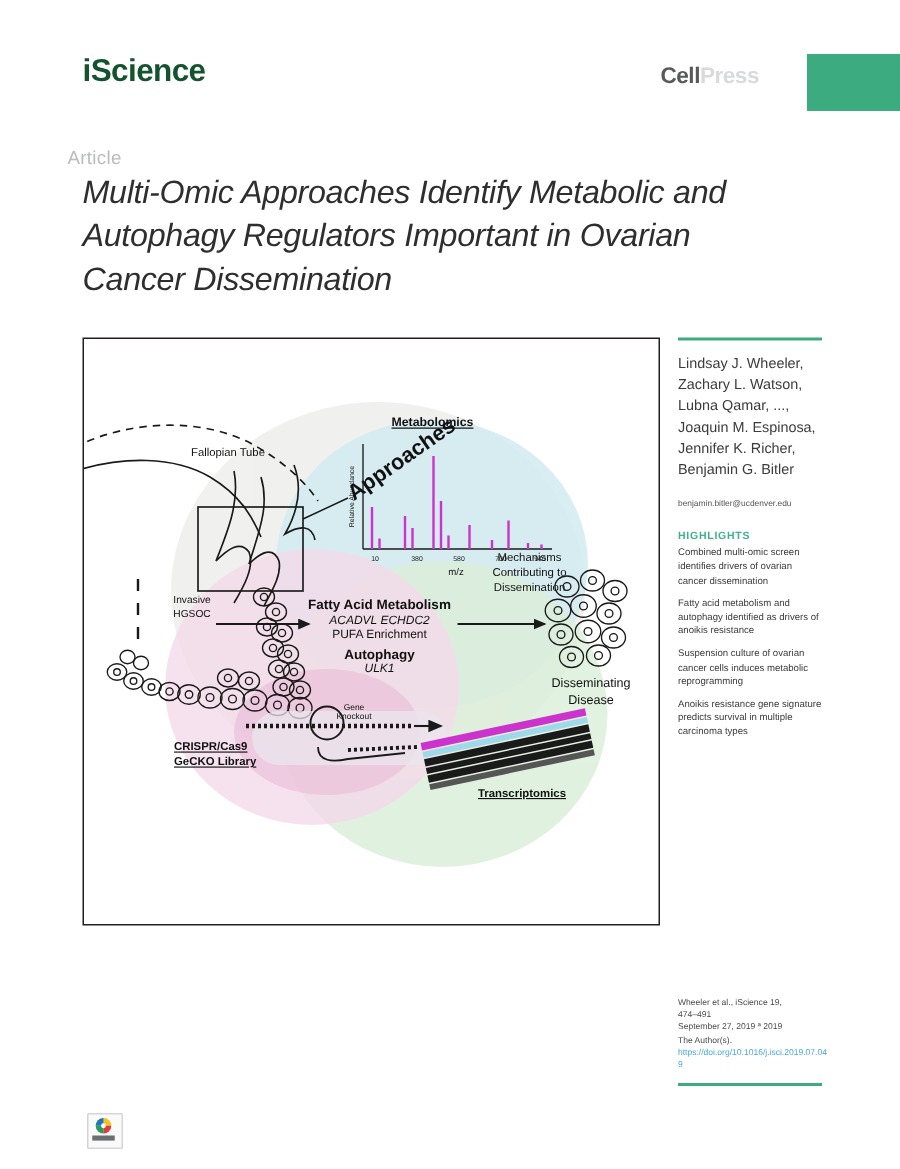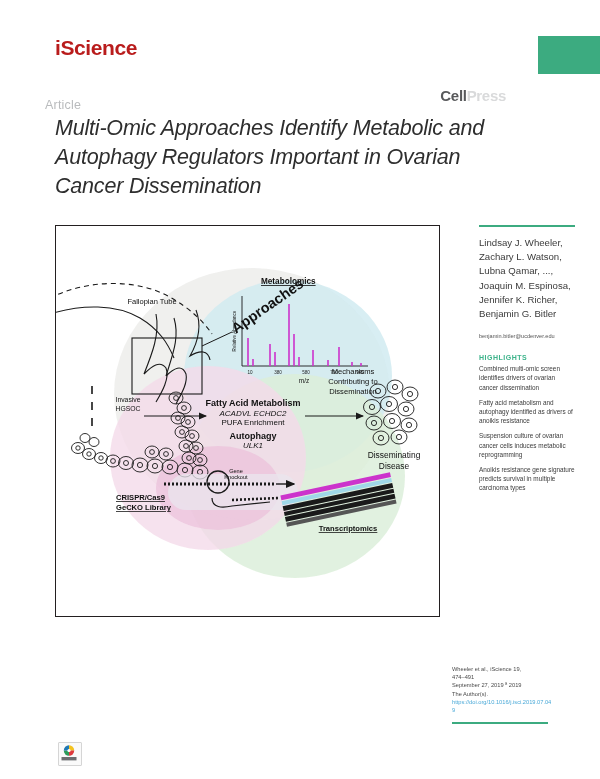--- a/index.html
+++ b/index.html
@@ -14,26 +14,26 @@
     overflow: hidden;
   }
   .page { position: absolute; inset: 0; }
 
   
   .masthead {
     position: absolute; left: 0; top: 36px; right: 0; height: 40px;
   }
   .journal-logo {
     position: absolute; left: 55px; top: 0;
-    font-size: 21px; font-weight: bold; color: #b91c1c;
+    font-size: 21px; font-weight: bold; color: #14532d;
     letter-spacing: -0.4px;
   }
   .cellpress {
     position: absolute; right: 94px; top: 6px;
-    font-size: 15px; font-weight: bold; letter-spacing: -0.3px; margin-top: 45px;
+    font-size: 15px; font-weight: bold; letter-spacing: -0.3px;
   }
   .cellpress .cell { color: #58595b; }
   .cellpress .press { color: #d9dadb; }
   .green-block {
     position: absolute; right: 0; top: 36px;
     width: 62px; height: 38px;
     background: #3cab80;
   }
 
   
@@ -52,21 +52,21 @@
     position: absolute; left: 55px; top: 225px;
     width: 383px; height: 390px;
     border: 1.2px solid #231f20;
     background: #ffffff;
     overflow: hidden;
   }
   .figure-frame svg { display: block; }
 
   
   .sidebar {
-    position: absolute; left: 452px; top: 225px; width: 96px; margin-left: 27px;
+    position: absolute; left: 452px; top: 225px; width: 96px;
   }
   .rule-top {
     width: 96px; height: 2px; background: #3cab80; margin-bottom: 9px;
   }
   .authors {
     font-size: 9.6px; line-height: 14.2px; color: #3b3b3b;
   }
   .corr-email {
     margin-top: 11px;
     font-size: 5.6px; line-height: 8px; color: #555; word-break: break-all;

